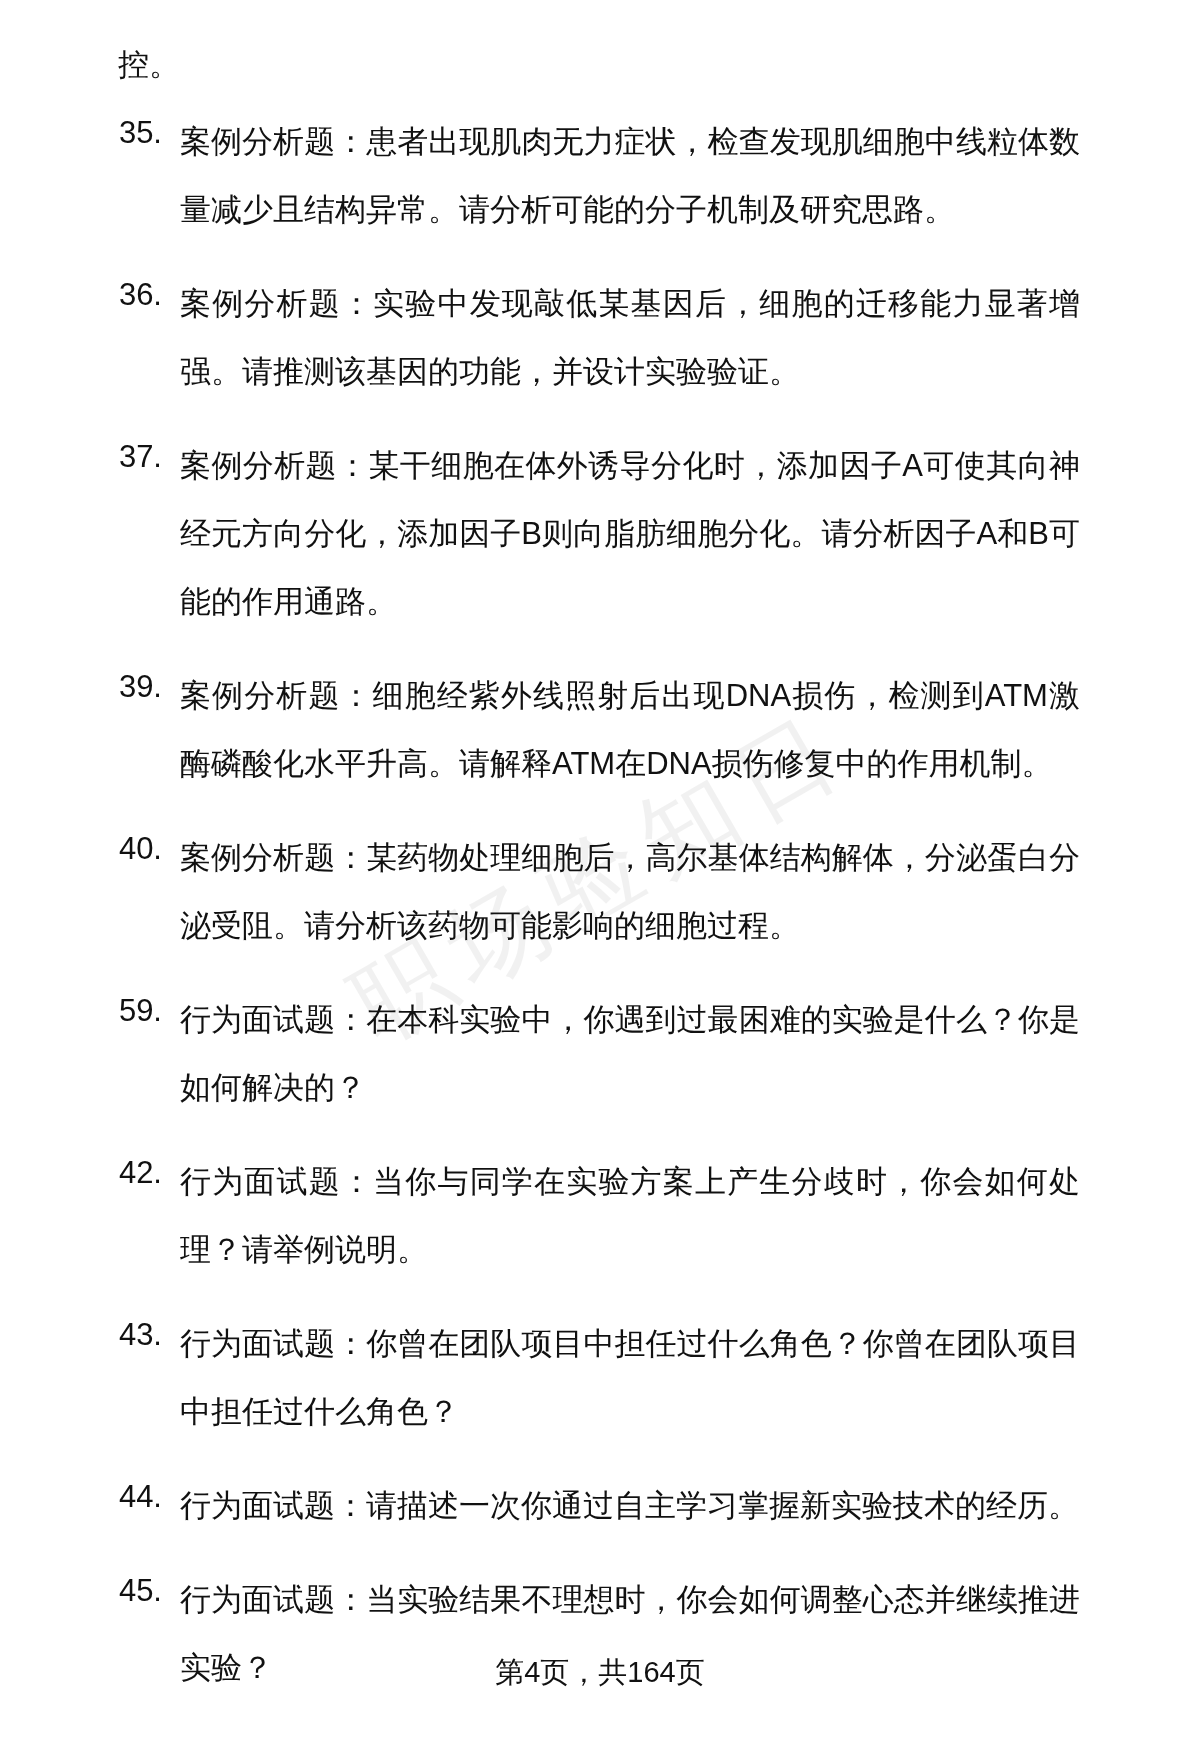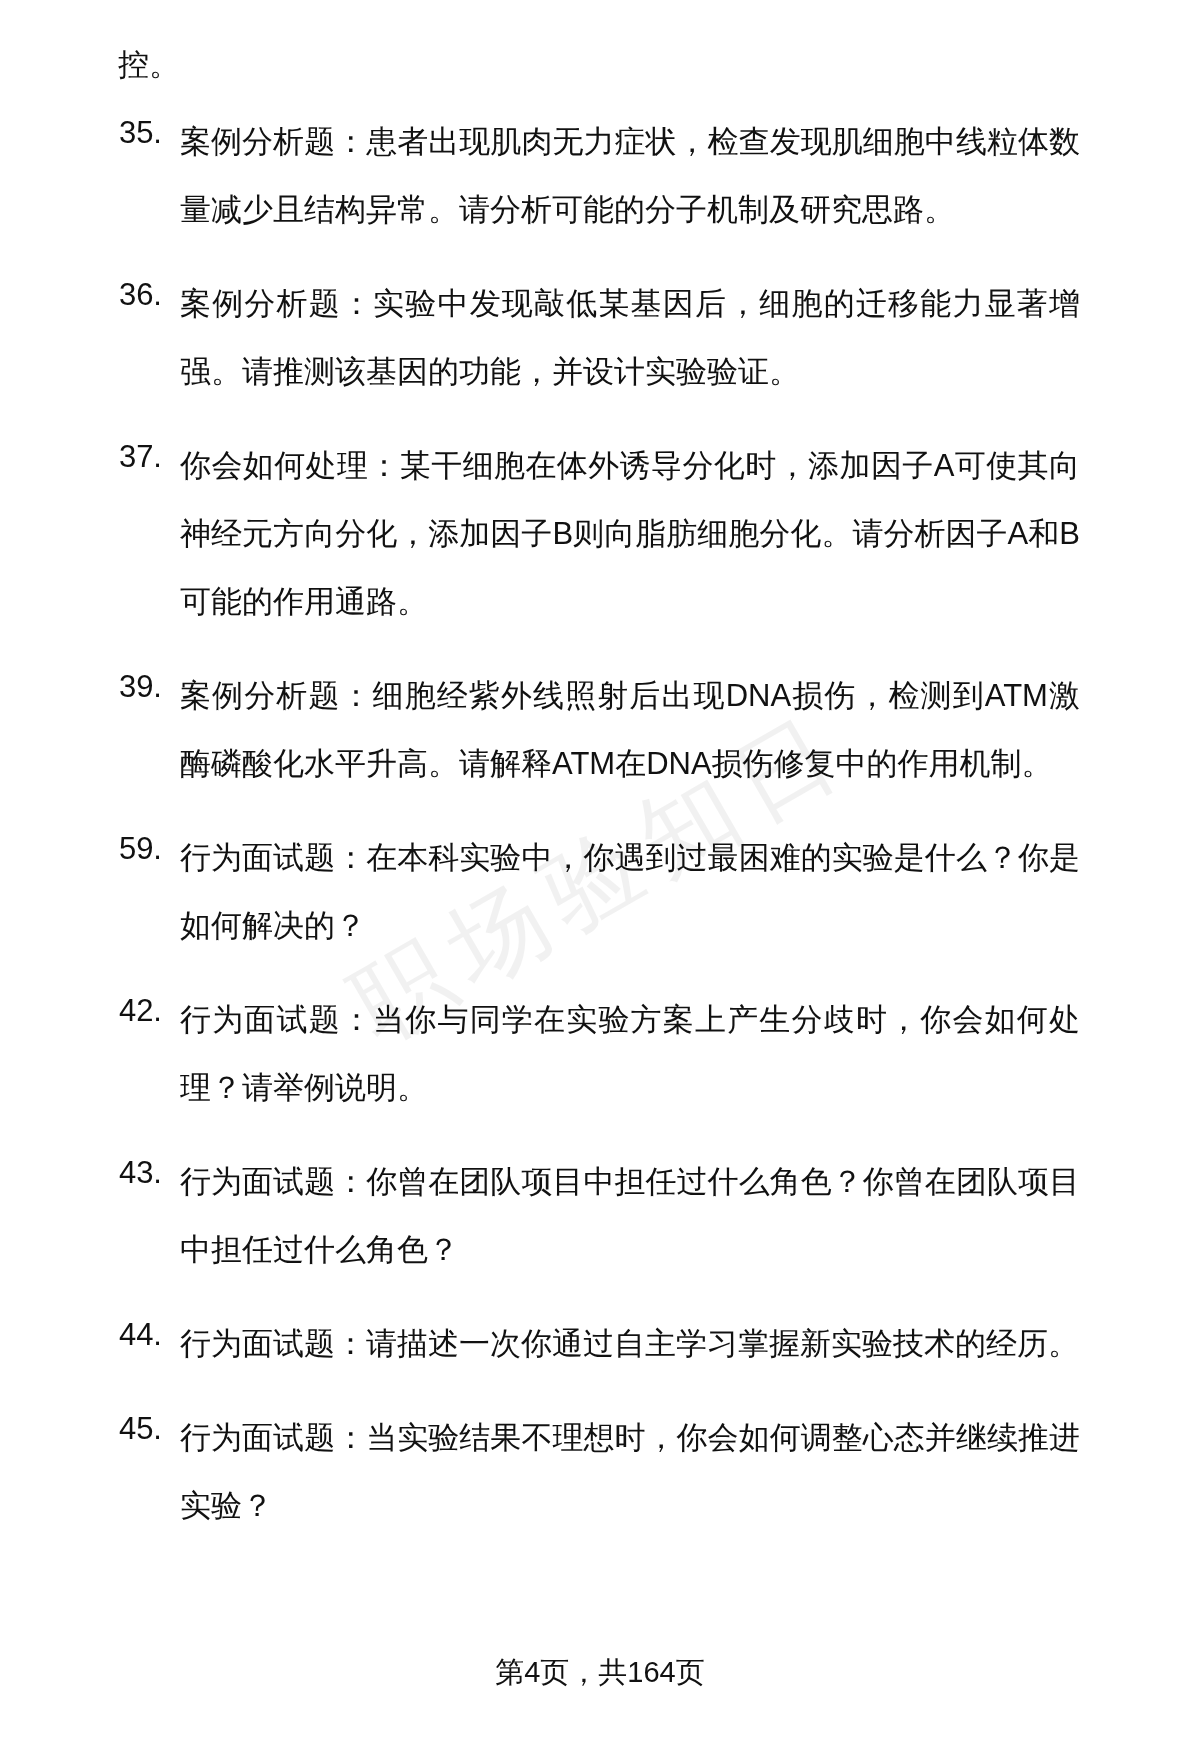--- a/index.html
+++ b/index.html
@@ -103,29 +103,33 @@
       <div class="text">案例分析题：患者出现肌肉无力症状，检查发现肌细胞中线粒体数量减少且结构异常。请分析可能的分子机制及研究思路。</div>
     </div>
 
     <div class="item">
       <div class="num">36.</div>
       <div class="text">案例分析题：实验中发现敲低某基因后，细胞的迁移能力显著增强。请推测该基因的功能，并设计实验验证。</div>
     </div>
 
     <div class="item">
       <div class="num">37.</div>
-      <div class="text">你会如何处理：某干细胞在体外诱导分化时，添加因子A可使其向神经元方向分化，添加因子B则向脂肪细胞分化。请分析因子A和B可能的作用通路。</div>
+      <div class="text">案例分析题：某干细胞在体外诱导分化时，添加因子A可使其向神经元方向分化，添加因子B则向脂肪细胞分化。请分析因子A和B可能的作用通路。</div>
     </div>
 
 
     <div class="item">
       <div class="num">39.</div>
       <div class="text">案例分析题：细胞经紫外线照射后出现DNA损伤，检测到ATM激酶磷酸化水平升高。请解释ATM在DNA损伤修复中的作用机制。</div>
     </div>
 
+    <div class="item">
+      <div class="num">40.</div>
+      <div class="text">案例分析题：某药物处理细胞后，高尔基体结构解体，分泌蛋白分泌受阻。请分析该药物可能影响的细胞过程。</div>
+    </div>
 
     <div class="item">
       <div class="num">59.</div>
       <div class="text">行为面试题：在本科实验中，你遇到过最困难的实验是什么？你是如何解决的？</div>
     </div>
 
     <div class="item">
       <div class="num">42.</div>
       <div class="text">行为面试题：当你与同学在实验方案上产生分歧时，你会如何处理？请举例说明。</div>
     </div>

